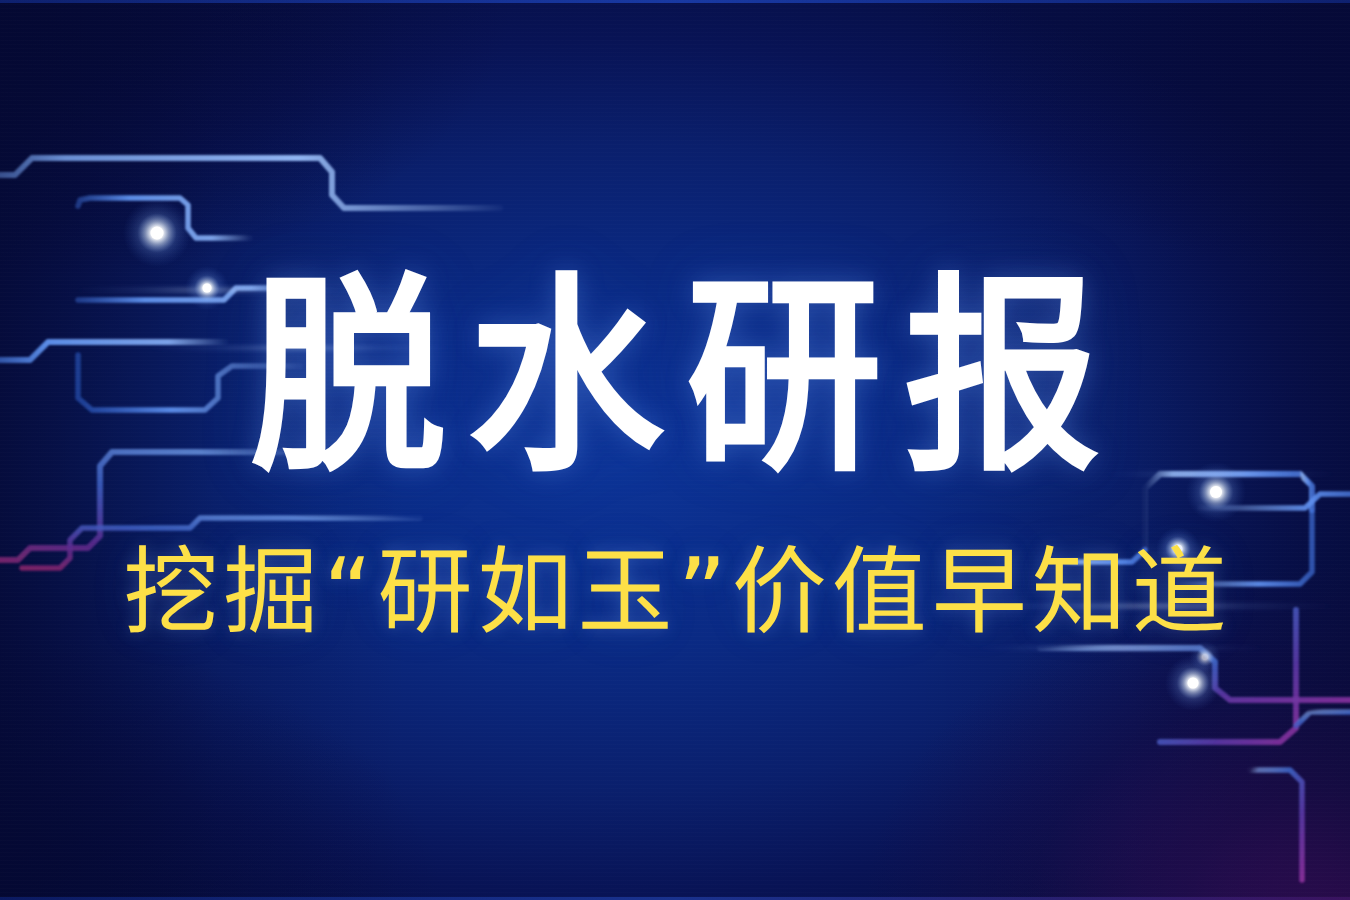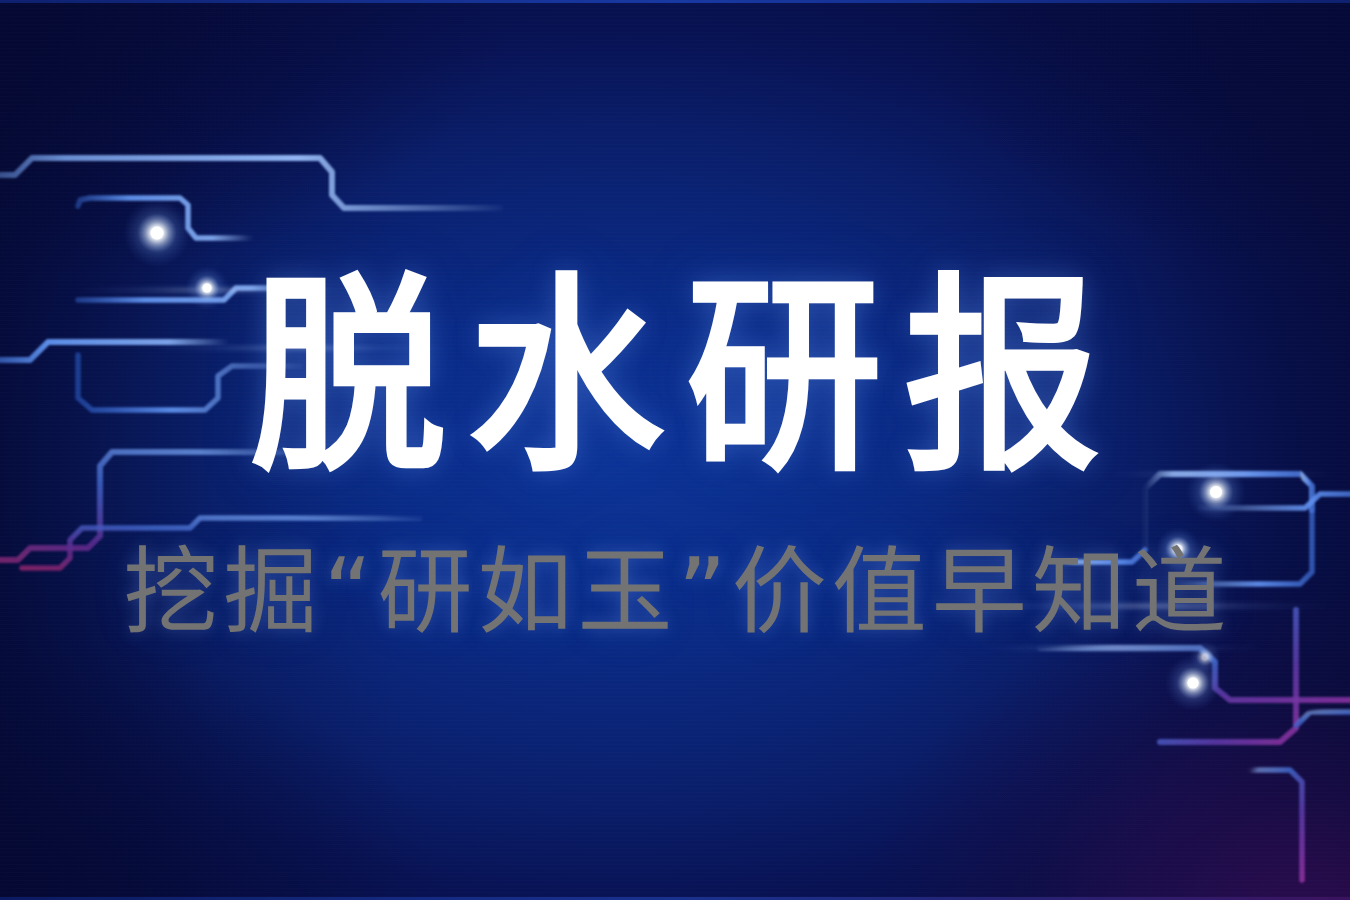--- a/index.html
+++ b/index.html
@@ -87,21 +87,21 @@
   }
   .subtitle-wrap {
     position:absolute; left:0; top:542px; width:1350px;
     text-align:center;
   }
   .subtitle {
     font-family:"DejaVu Sans","Liberation Sans",sans-serif;
     font-size:95px;
     line-height:1.06;
     font-weight:400;
-    color:#737373;
+    color:#fde047;
     letter-spacing:5px;
     text-indent:5px;
     white-space:nowrap;
     text-shadow:0 0 16px rgba(130,175,255,0.30), 0 0 46px rgba(60,110,220,0.16);
   }
 </style>
 </head>
 <body>
 
 <div id="stage">

